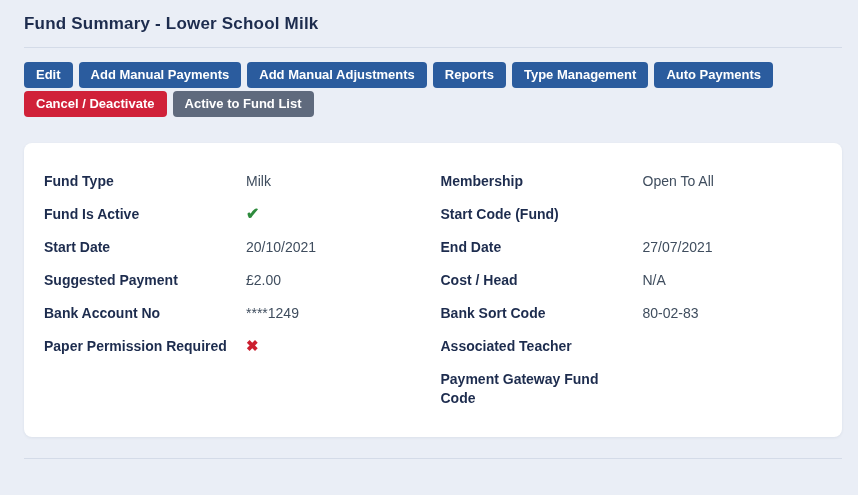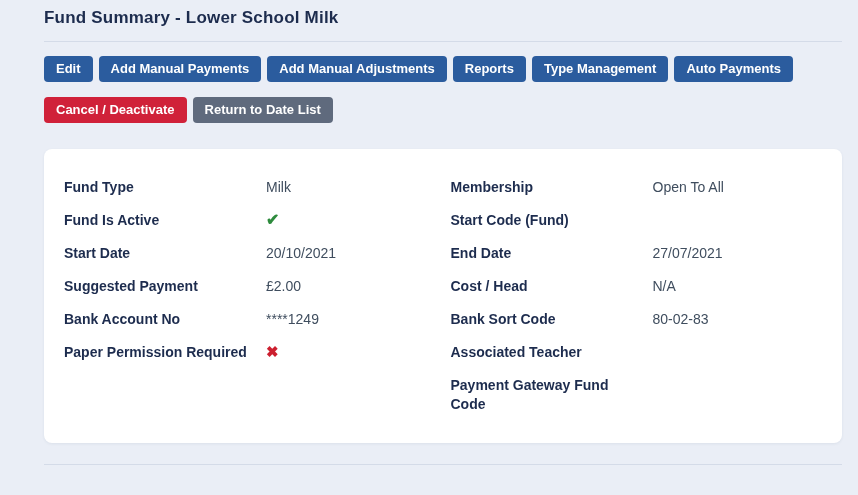--- a/index.html
+++ b/index.html
@@ -2,34 +2,34 @@
 <html style="--page-bg: #eaeef6; --heading: #1d2c4e; --value: #3f4d5e; --primary: #2b5c9e; --danger: #d02139; --secondary: #5f6a7d; --success: #2e8b3d; --cross: #cc1f2f; --divider: #d4dbe8;"><head>
 <meta charset="utf-8">
 <style>
   html,body { margin:0; padding:0; }
   body {
     width:858px; height:495px; overflow:hidden;
     background:var(--page-bg,#eaeef6);
     font-family:"Liberation Sans", sans-serif;
     -webkit-font-smoothing:antialiased;
   }
-  .page { padding:8px 16px 0 24px;margin-left:20px; }
+  .page { padding:14px 16px 0 24px; }
 
   .page-title {
     margin:0 0 13px;
     font-size:17px; font-weight:600; letter-spacing:.2px;
     color:var(--heading,#1d2c4e);
   }
   .title-divider, .footer-divider {
     border:0; border-top:1px solid var(--divider,#d4dbe8);
   }
   .title-divider { margin:0 0 14px; }
   .footer-divider { margin:21px 0 0; }
 
-  .toolbar { display:flex; flex-wrap:wrap; gap:15px 6px; max-width:800px; }
+  .toolbar { display:flex; flex-wrap:wrap; gap:3px 6px; max-width:800px; }
   .btn {
     border:none; border-radius:4px; cursor:pointer;
     font-family:inherit; font-size:13px; font-weight:bold;
     color:#ffffff; padding:6px 12px; line-height:14px;
     white-space:nowrap;
   }
   .btn-primary   { background:var(--primary,#2b5c9e); }
   .btn-danger    { background:var(--danger,#d02139); }
   .btn-secondary { background:var(--secondary,#5f6a7d); }
 
@@ -65,21 +65,21 @@
   <hr class="title-divider">
 
   <div class="toolbar">
       <button class="btn btn-primary">Edit</button>
       <button class="btn btn-primary">Add Manual Payments</button>
       <button class="btn btn-primary">Add Manual Adjustments</button>
       <button class="btn btn-primary">Reports</button>
       <button class="btn btn-primary">Type Management</button>
       <button class="btn btn-primary">Auto Payments</button>
       <button class="btn btn-danger">Cancel / Deactivate</button>
-      <button class="btn btn-secondary">Return to Date List</button>
+      <button class="btn btn-secondary">Active to Fund List</button>
     </div>
 
   <div class="card">
     <div class="fields-col left">
         <div class="field-row">
           <div class="field-label">Fund Type</div>
           <div class="field-value">Milk</div>
         </div>
         <div class="field-row">
           <div class="field-label">Fund Is Active</div>

